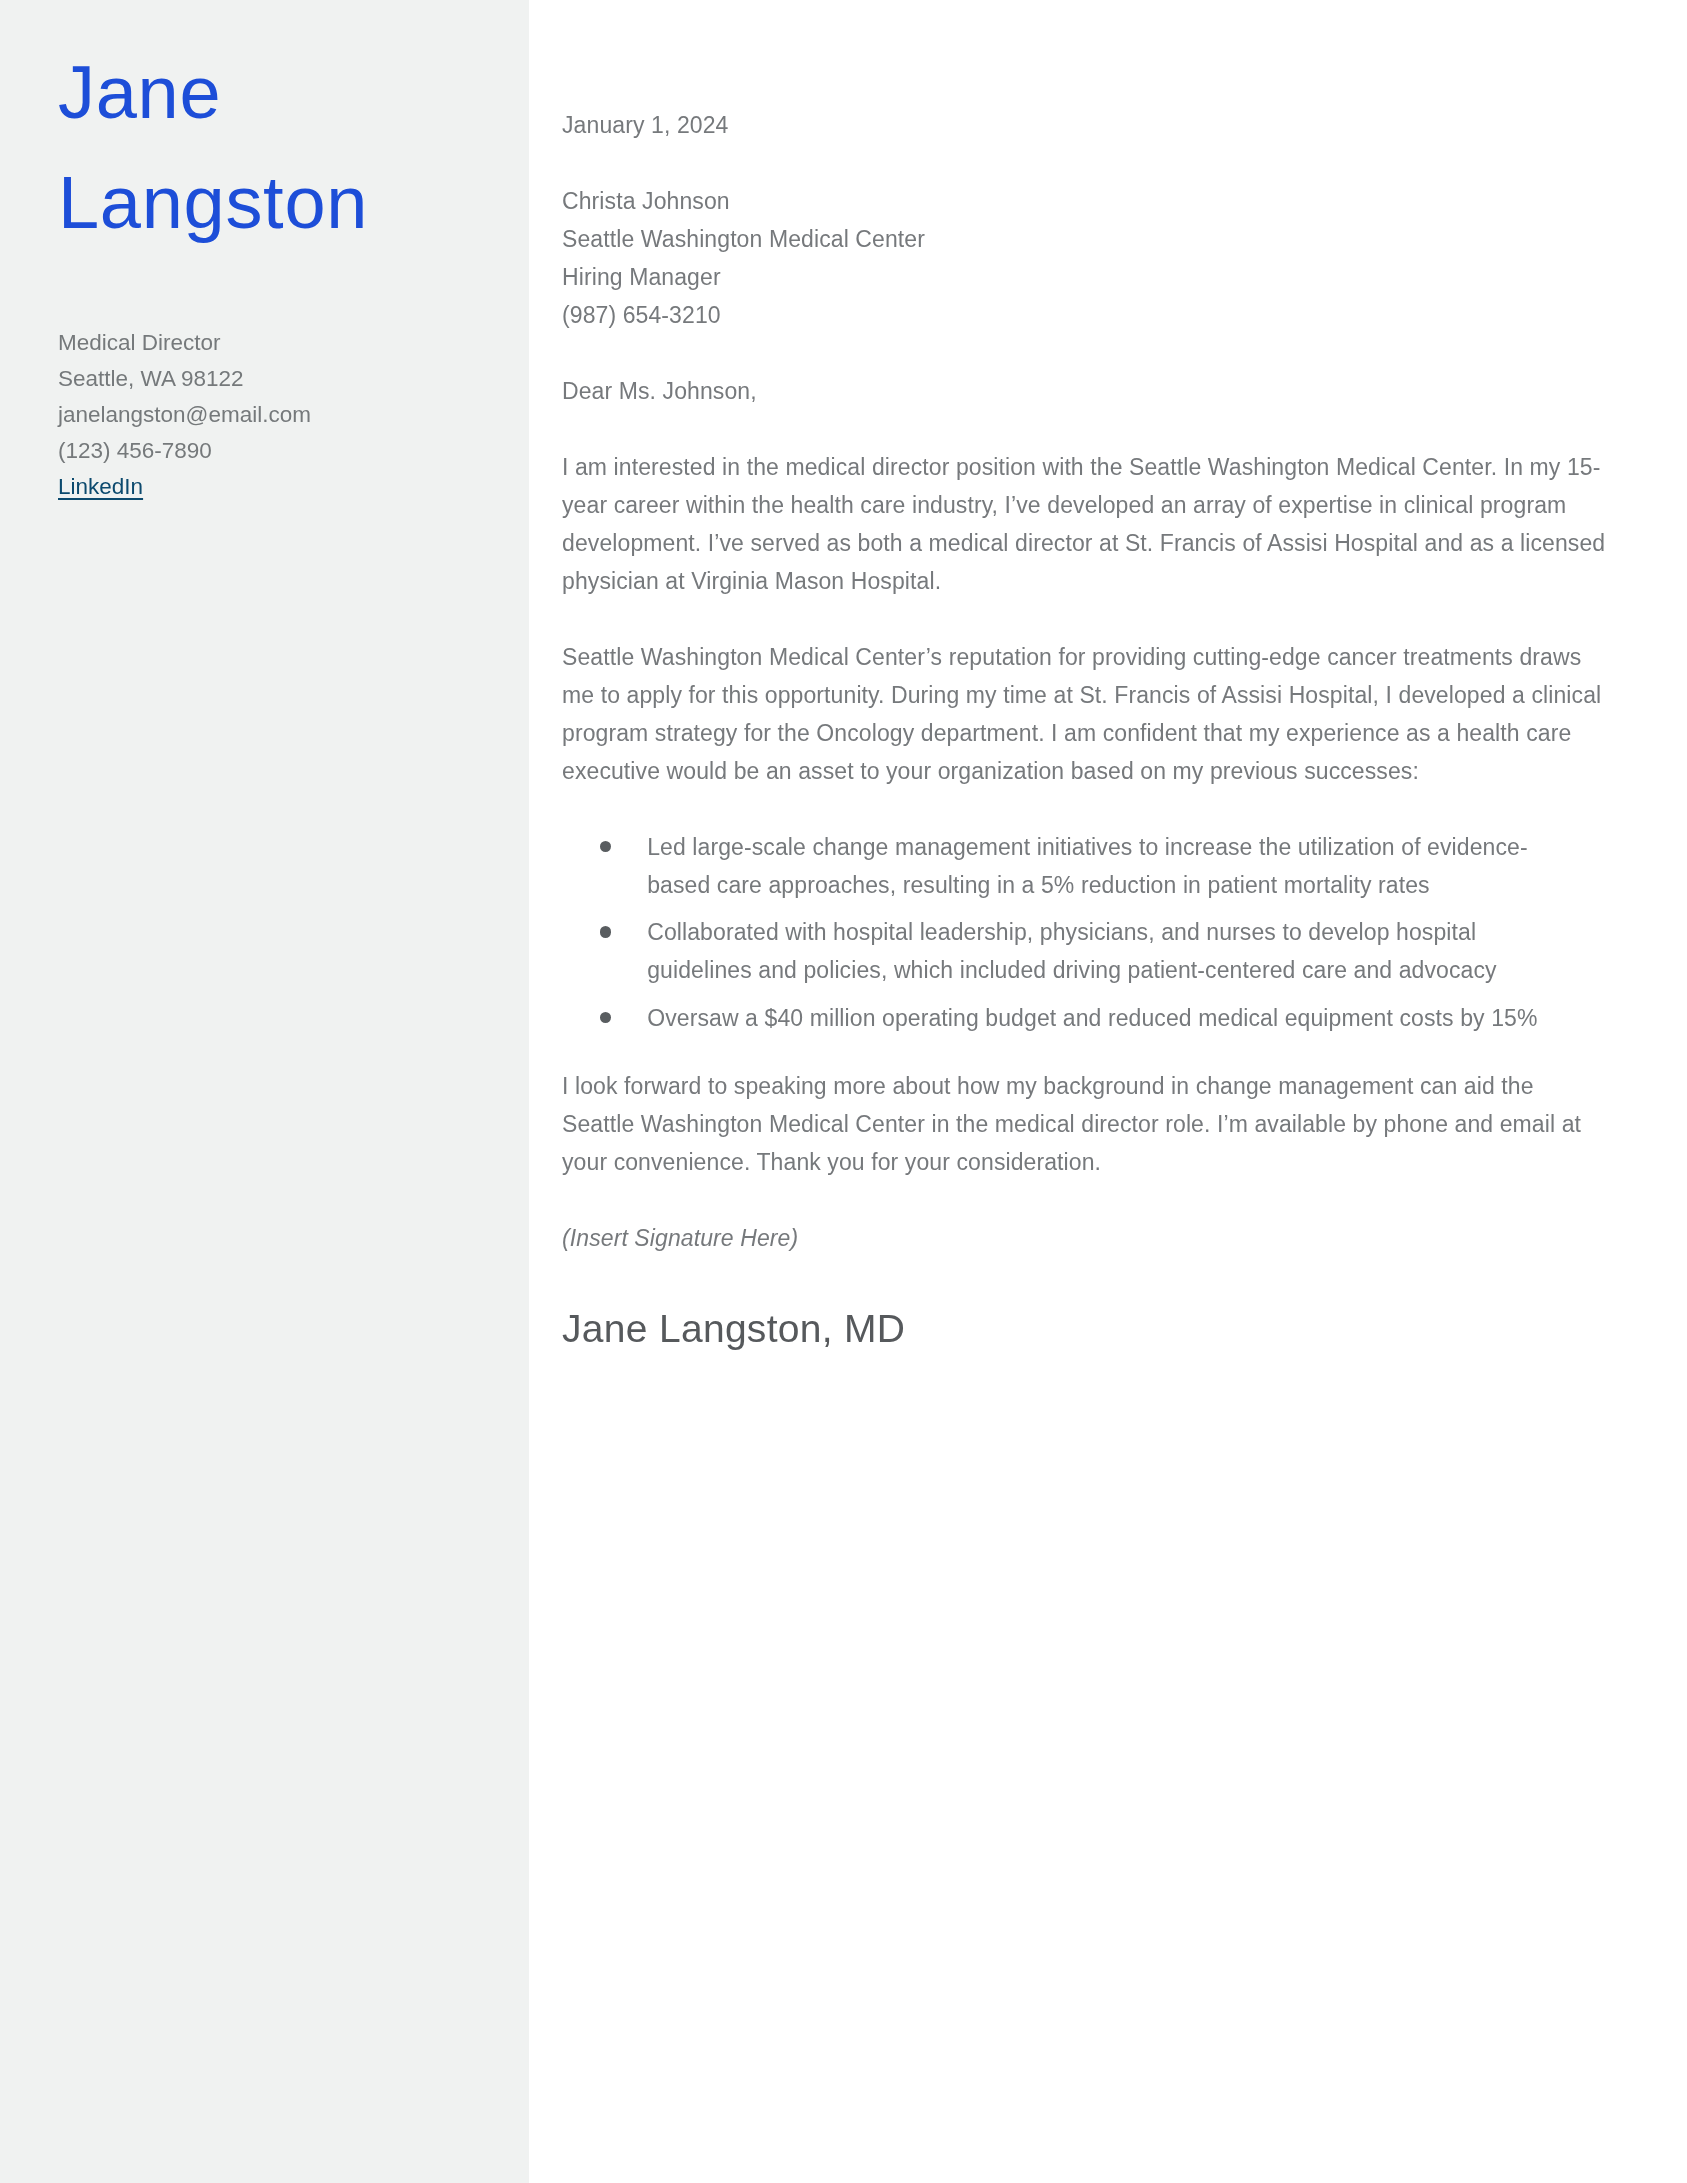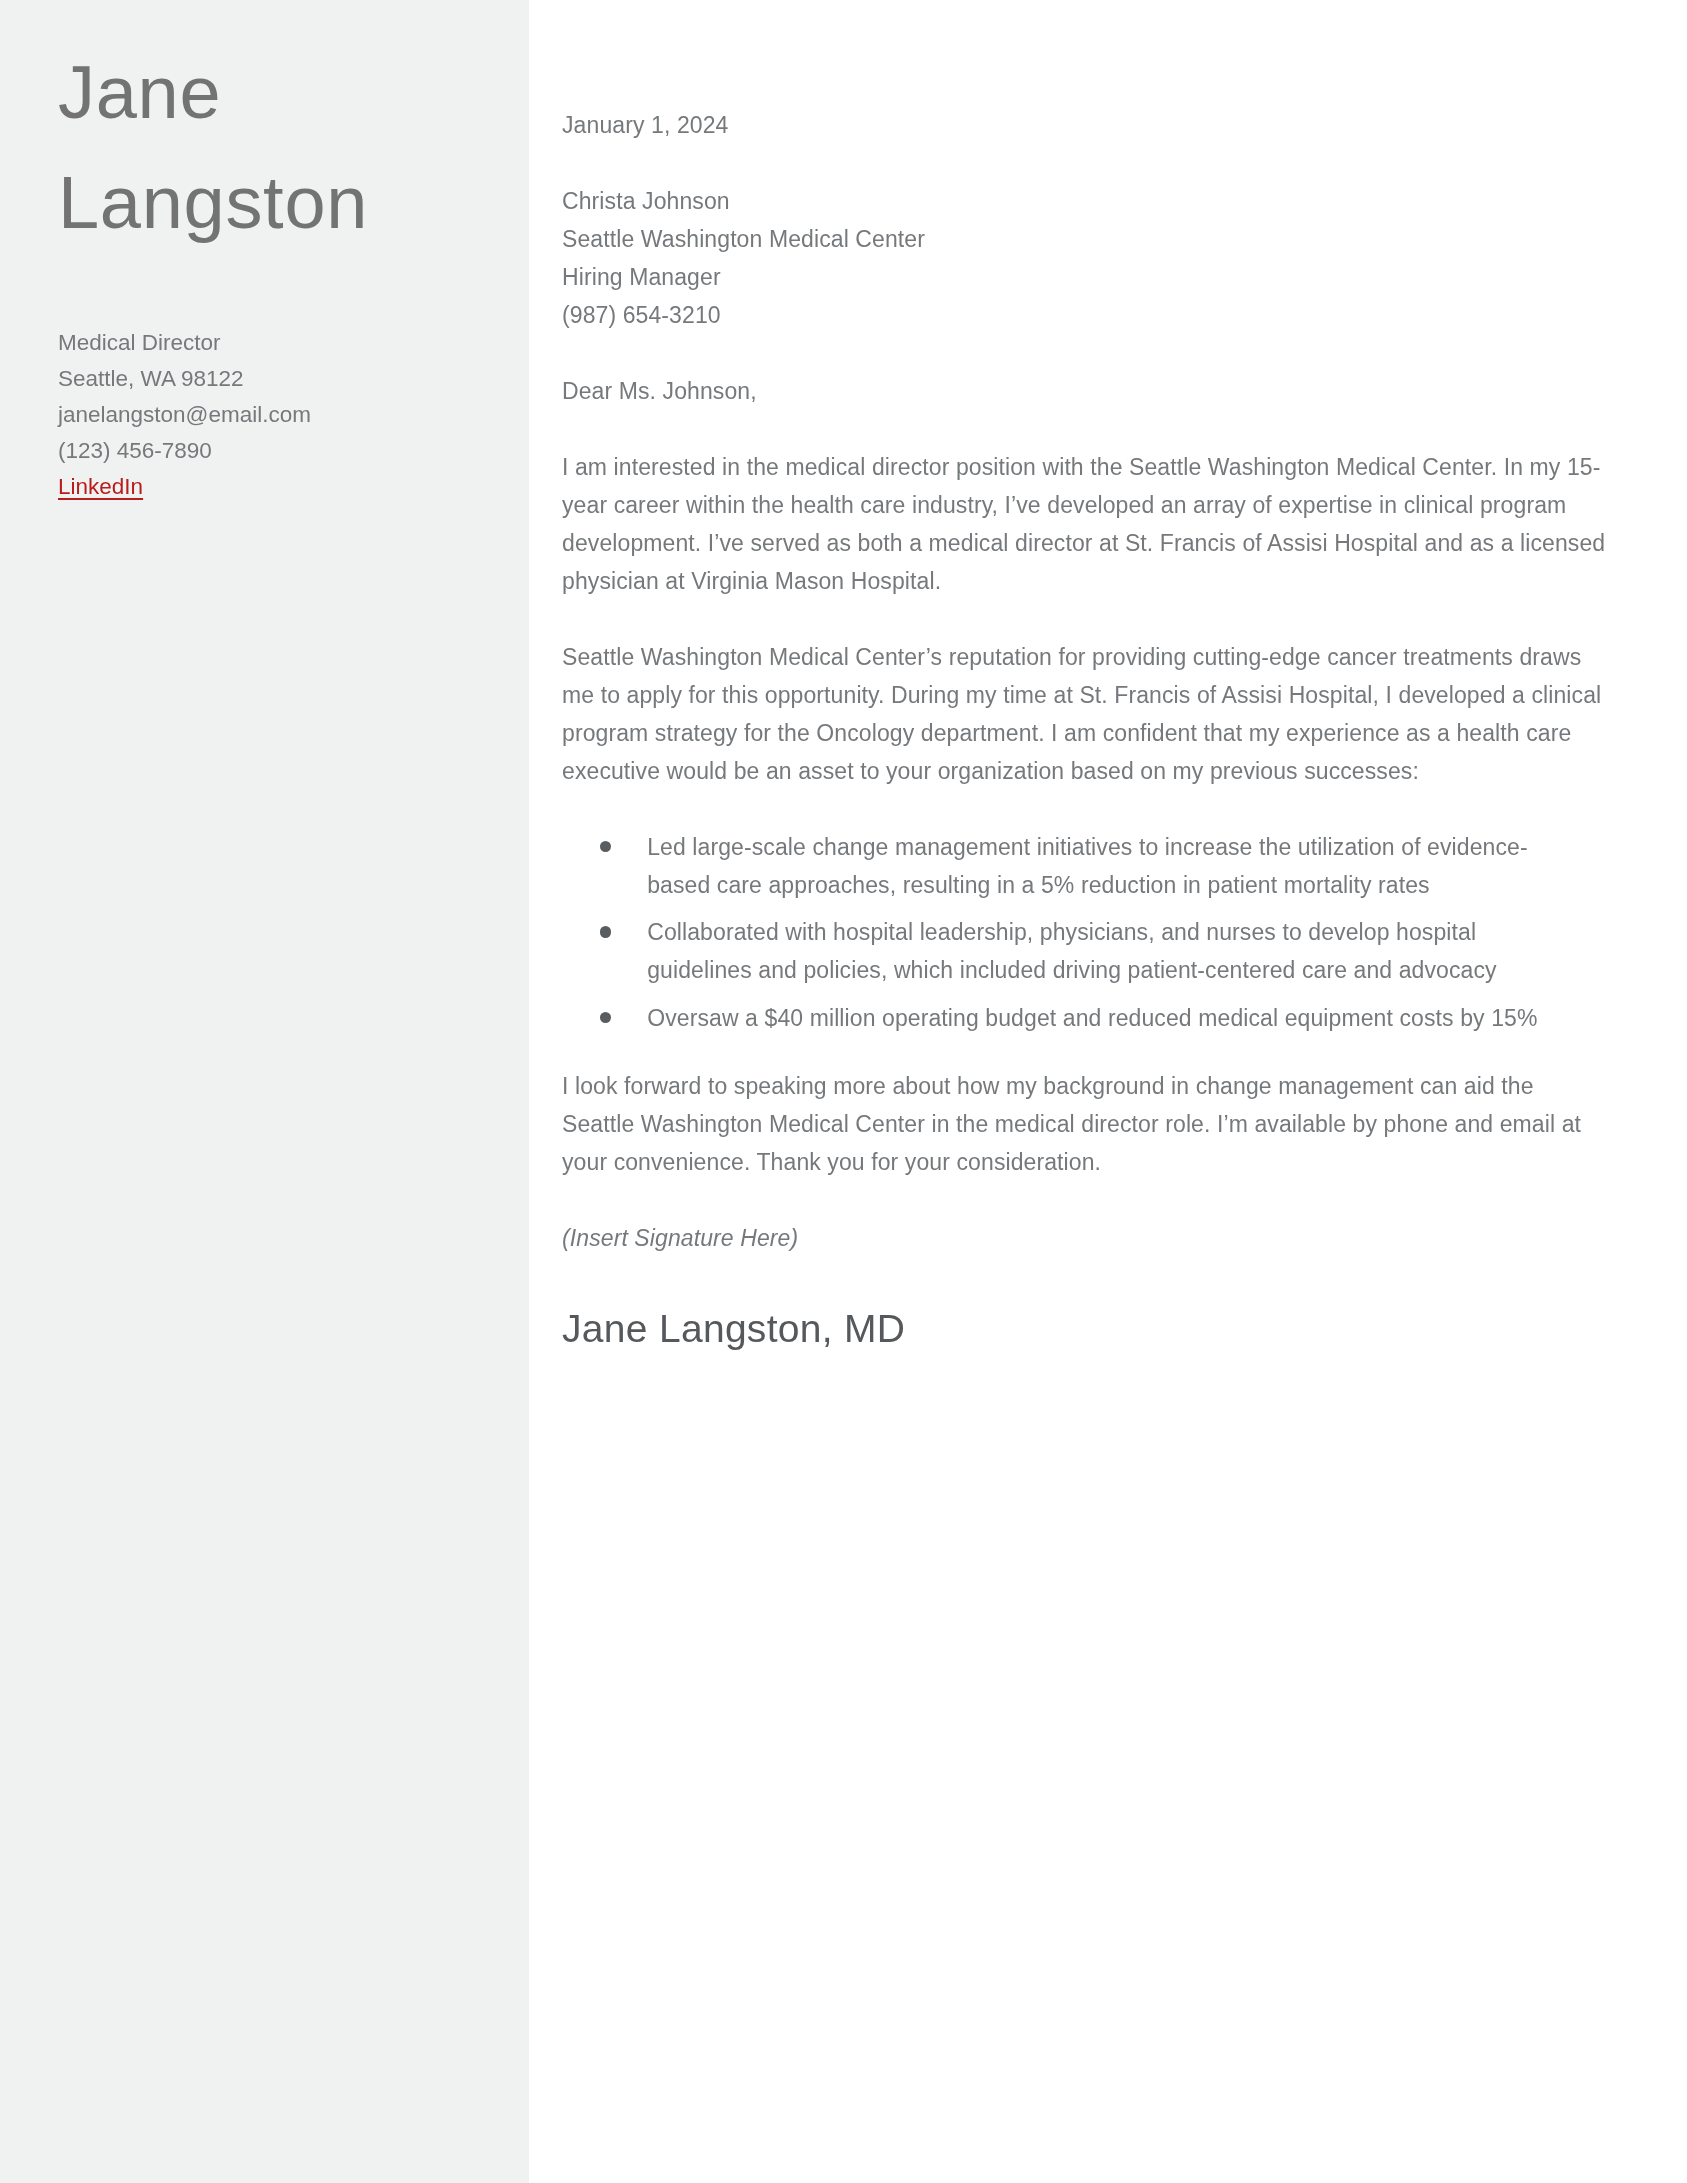--- a/index.html
+++ b/index.html
@@ -18,31 +18,31 @@
     left: 0; top: 0;
     width: 529px;
     height: 2183px;
     background: #f0f2f1;
     padding: 38px 40px 0 58px;
   }
   .name-heading {
     font-size: 74px;
     line-height: 110px;
     font-weight: 400;
-    color: #737373;
+    color: #1d4ed8;
     letter-spacing: 0.7px;
   }
   .contact-block {
     margin-top: 67px;
     font-size: 22.5px;
     line-height: 36px;
     color: #75797b;
   }
   .contact-block .linkedin-link {
-    color: #b91c1c;
+    color: #0c4a6e;
     text-decoration: underline;
     text-underline-offset: 4px;
     cursor: pointer;
   }
   
   .letter {
     position: absolute;
     left: 562px;
     top: 106px;
     width: 1049px;

